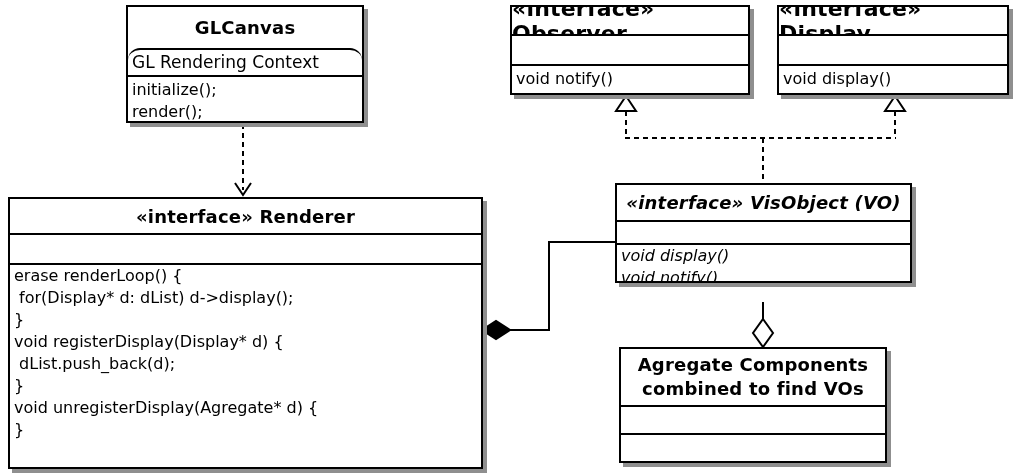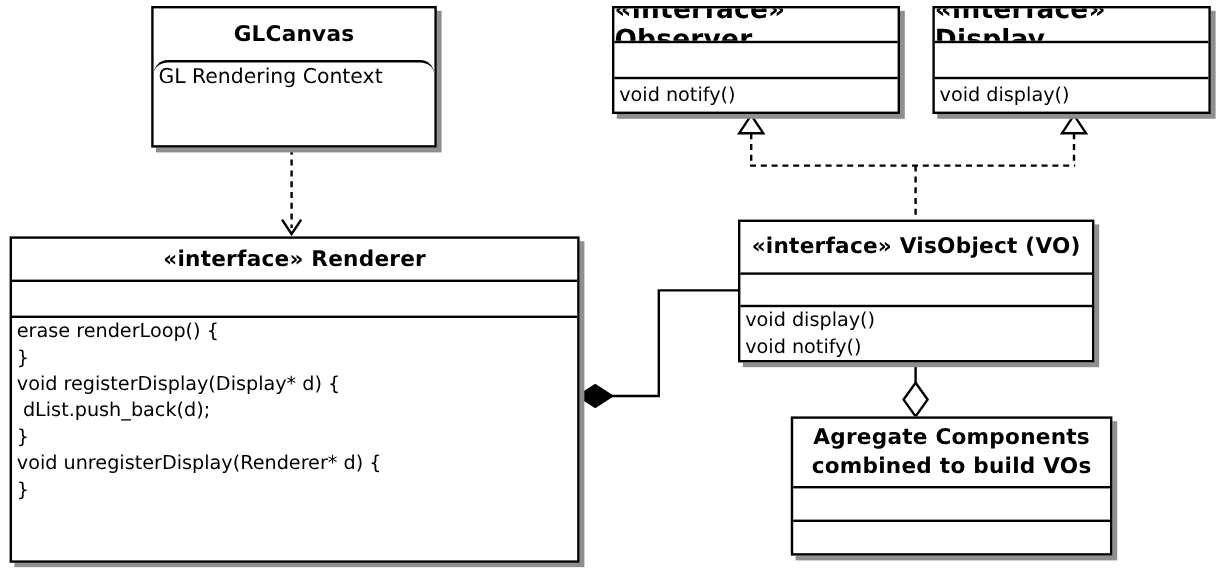--- a/index.html
+++ b/index.html
@@ -87,20 +87,24 @@
       <line x1="763" y1="302" x2="763" y2="320"></line>
       <polygon points="763,319 773,333 763,347 753,333" fill="#ffffff"></polygon>
     </g>
   </svg>
 
   <div class="uml-box" style="left:126px; top:5px; width:238px; height:118px;">
     <div class="sec title-sec big" style="height:43px;">GLCanvas</div>
     <div class="sec" style="height:27px;border-radius:12px;">
       <div class="attr-line">GL Rendering Context</div>
     </div>
+    <div class="sec grow pad-top">
+      <div class="code-line">initialize();</div>
+      <div class="code-line">render();</div>
+    </div>
   </div>
 
   <div class="uml-box" style="left:510px; top:5px; width:240px; height:90px;">
     <div class="sec title-sec" style="height:27px;">«interface» Observer</div>
     <div class="sec" style="height:30px;"></div>
     <div class="sec grow pad-top">
       <div class="code-line">void notify()</div>
     </div>
   </div>
 
@@ -110,42 +114,43 @@
     <div class="sec grow pad-top">
       <div class="code-line">void display()</div>
     </div>
   </div>
 
   <div class="uml-box" style="left:8px; top:197px; width:475px; height:272px;">
     <div class="sec title-sec big" style="height:34px;">«interface» Renderer</div>
     <div class="sec" style="height:30px;"></div>
     <div class="sec grow">
       <div class="code-line">erase renderLoop() {</div>
+      <div class="code-line"> for(Display* d: dList) d-&gt;display();</div>
       <div class="code-line">}</div>
       <div class="code-line">void registerDisplay(Display* d) {</div>
       <div class="code-line"> dList.push_back(d);</div>
       <div class="code-line">}</div>
-      <div class="code-line">void unregisterDisplay(Renderer* d) {</div>
+      <div class="code-line">void unregisterDisplay(Agregate* d) {</div>
       <div class="code-line">}</div>
     </div>
   </div>
 
-  <div class="uml-box" style="left:615px; top:183px; width:297px; height:119px;">
+  <div class="uml-box" style="left:615px; top:183px; width:297px; height:100px;font-style:italic;">
     <div class="sec title-sec big" style="height:42px;">«interface» VisObject (VO)</div>
     <div class="sec" style="height:28px;"></div>
     <div class="sec grow">
       <div class="code-line">void display()</div>
       <div class="code-line">void notify()</div>
     </div>
   </div>
 
-  <div class="uml-box" style="left:659px; top:347px; width:268px; height:116px;">
+  <div class="uml-box" style="left:619px; top:347px; width:268px; height:116px;">
     <div class="sec title-sec big" style="height:56px;">
       <div>
         <div class="tline">Agregate Components</div>
-        <div class="tline">combined to build VOs</div>
+        <div class="tline">combined to find VOs</div>
       </div>
     </div>
     <div class="sec" style="height:28px;"></div>
     <div class="sec grow"></div>
   </div>
 
 </div>
 
 </body></html>

